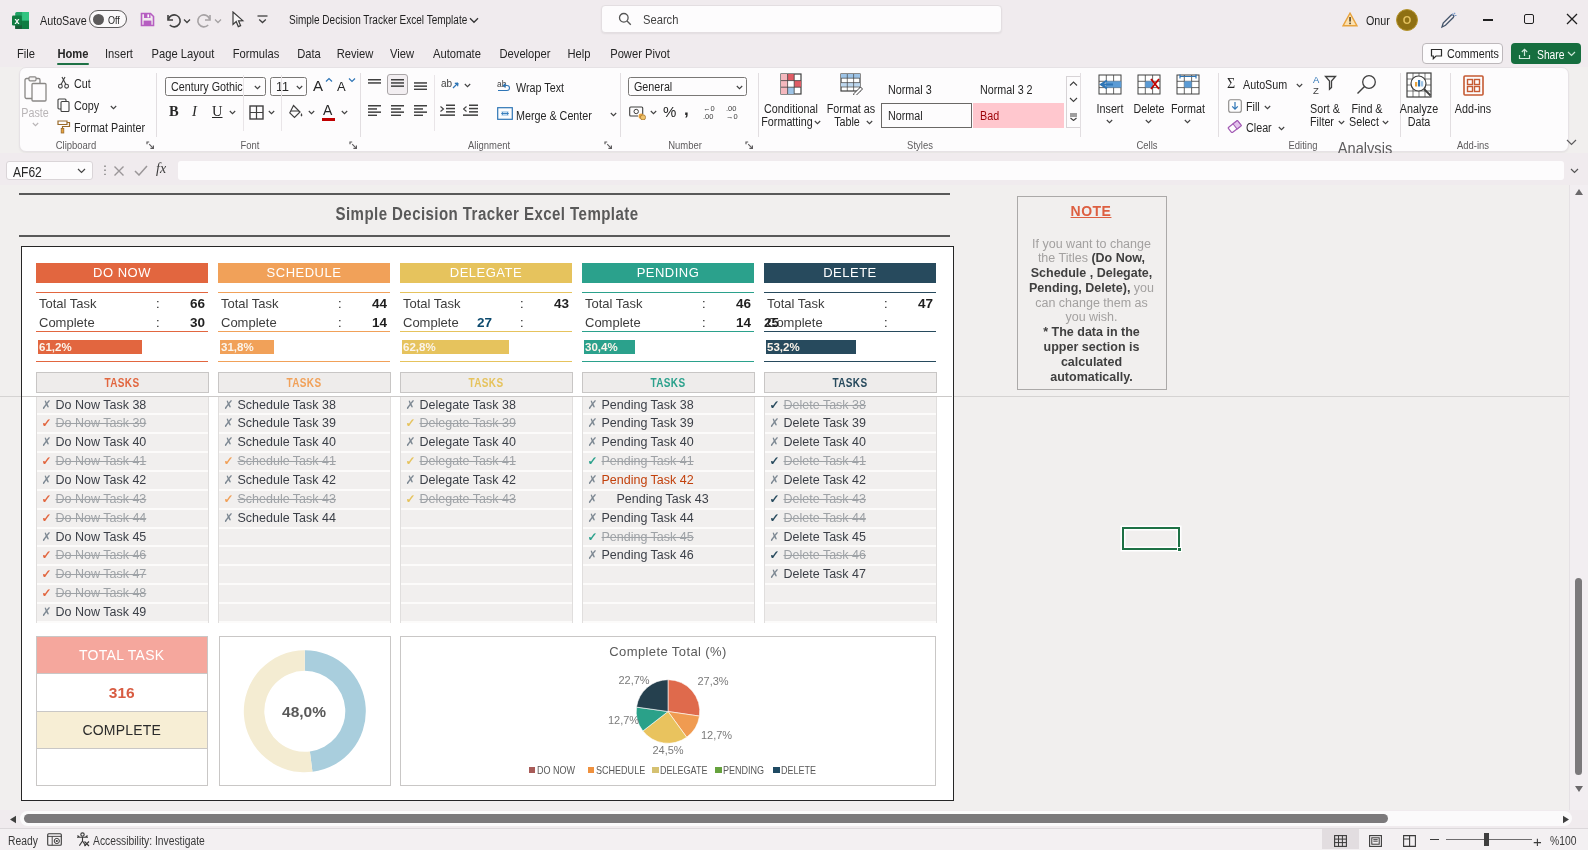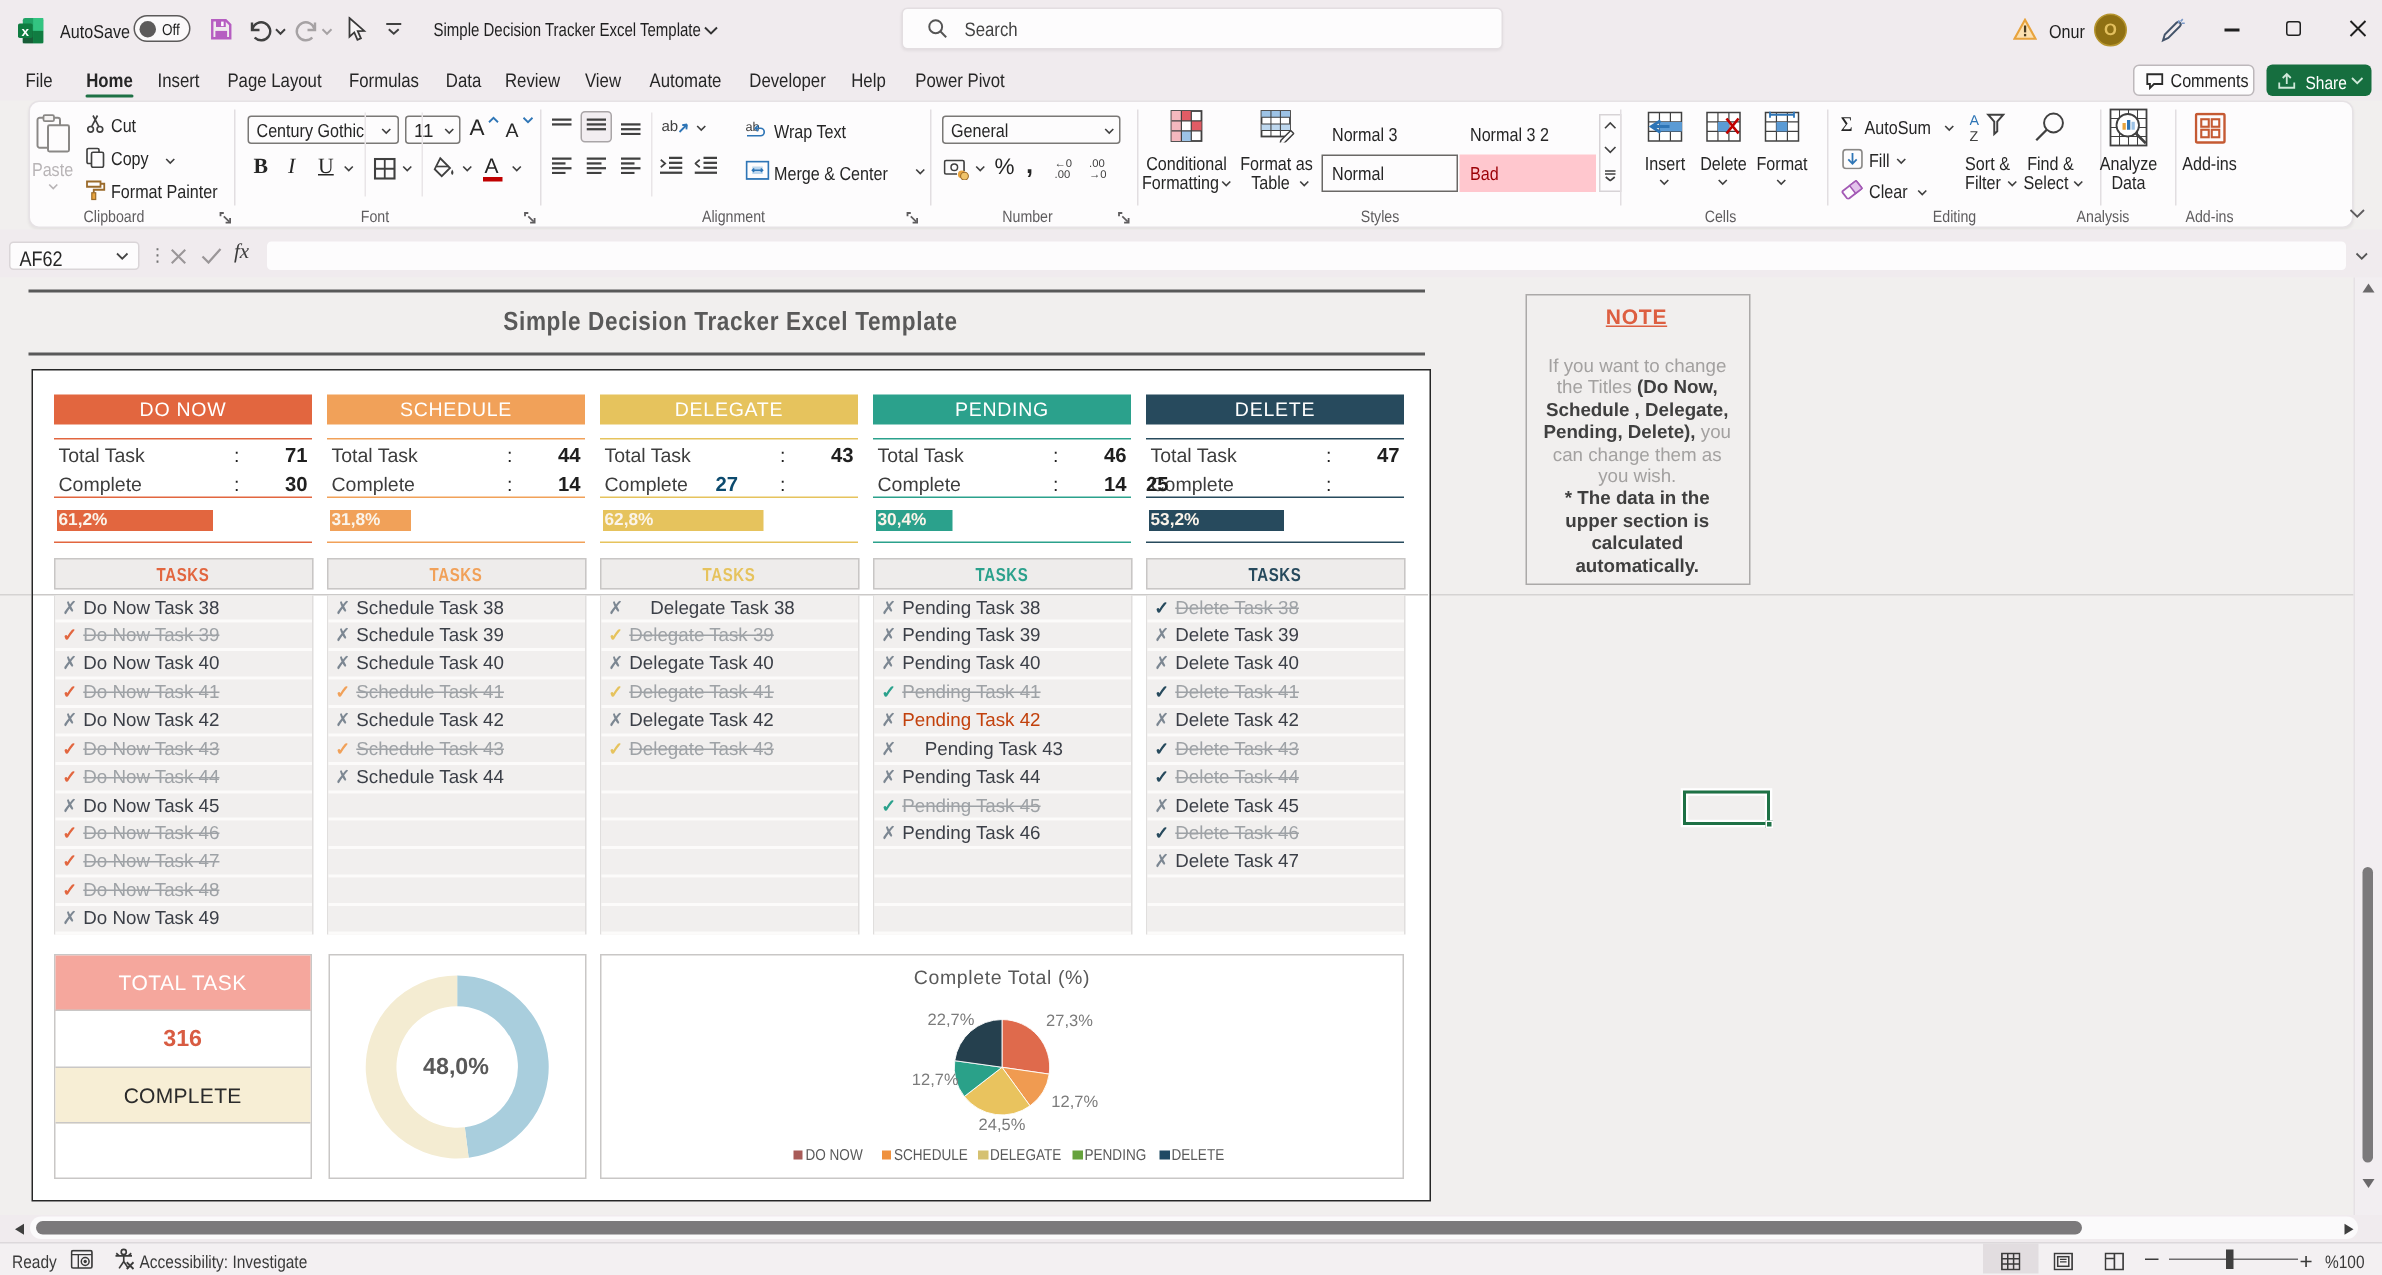--- a/index.html
+++ b/index.html
@@ -434,21 +434,21 @@
 <rect x="1" y="1" width="24" height="24" fill="#fff" stroke="#404040" stroke-width="1.2"></rect>
 <path d="M1 7 h24 M1 13 h24 M1 19 h24 M7 1 v24 M13 1 v24 M19 1 v24" stroke="#404040" stroke-width="0.7"></path>
 <circle cx="12.5" cy="11.5" r="7.5" fill="#fff" stroke="#404040" stroke-width="1.2"></circle>
 <rect x="9" y="10" width="2.2" height="4.5" fill="#E8A33D"></rect>
 <rect x="12" y="8" width="2.2" height="6.5" fill="#2E75B6"></rect>
 <rect x="15" y="9.2" width="2.2" height="5.3" fill="#9DC3E6"></rect>
 <path d="M18 17 L24.5 23.5" stroke="#404040" stroke-width="1.8"></path>
     </svg>
 <div class="a" style="left:1419px;top:101.5px;transform:translateX(-50%);font-size:12.5px;color:#262626"><span class="sc">Analyze</span></div>
 <div class="a" style="left:1419px;top:115px;transform:translateX(-50%);font-size:12.5px;color:#262626"><span class="sc">Data</span></div>
-<div class="a" style="left:1402px;top:138.5px;transform:translateX(-50%);font-size:11px;color:#5E5C5E"><span class="sc">Analysis</span></div>
+<div class="a" style="left:1365px;top:138.5px;transform:translateX(-50%);font-size:17px;color:#5E5C5E"><span class="sc">Analysis</span></div>
 <div class="a" style="left:1450px;top:73px;width:1px;height:64px;background:#E2DEE1"></div>
 <svg class="a" style="left:1463px;top:75px" width="21" height="21" viewBox="0 0 21 21">
 <rect x="1" y="1" width="19" height="19" rx="1" fill="none" stroke="#C55A33" stroke-width="1.6"></rect>
 <rect x="4.5" y="4.5" width="5" height="5" fill="none" stroke="#C55A33" stroke-width="1.4"></rect>
 <rect x="11.5" y="4.5" width="5" height="5" fill="none" stroke="#C55A33" stroke-width="1.4"></rect>
 <rect x="4.5" y="11.5" width="5" height="5" fill="none" stroke="#C55A33" stroke-width="1.4"></rect>
 <rect x="11.5" y="11.5" width="5" height="5" fill="none" stroke="#C55A33" stroke-width="1.4"></rect>
 </svg>
 <div class="a" style="left:1473px;top:101.5px;transform:translateX(-50%);font-size:12.5px;color:#262626"><span class="sc">Add-ins</span></div>
 <div class="a" style="left:1473px;top:138.5px;transform:translateX(-50%);font-size:11px;color:#5E5C5E"><span class="sc">Add-ins</span></div>
@@ -478,21 +478,21 @@
 <div class="a" style="left:19px;top:234.5px;width:931px;height:2px;background:#595959"></div>
 <div class="a" style="left:487px;top:204px;transform:translateX(-50%);font-size:17.5px;font-weight:bold;color:#595959;letter-spacing:0.5px;white-space:nowrap"><span class="sc">Simple Decision Tracker Excel Template</span></div>
 <div class="a" style="left:0;top:396px;width:21px;height:1px;background:#D5D3D2"></div>
 <div class="a" style="left:954px;top:396px;width:623px;height:1px;background:#D5D3D2"></div>
 <div class="a" style="left:20.5px;top:245.5px;width:933.5px;height:555px;background:#fff;border:1.6px solid #262626"></div>
 <div class="a" style="left:22px;top:395.8px;width:930px;height:1.1px;background:#CBC9C8"></div>
 <div class="a" style="left:36px;top:263px;width:172px;height:19.5px;background:#E2663F;color:#fff;font-size:13px;letter-spacing:0.5px;text-align:center;line-height:20px">DO NOW</div>
 <div class="a" style="left:36px;top:292.2px;width:172px;height:1.2px;background:#E2663F"></div>
 <div class="a" style="left:39px;top:295.5px;font-size:13px;color:#3d3d3d">Total Task</div>
 <div class="a" style="left:156px;top:295.5px;font-size:13px;color:#1f1f1f">:</div>
-<div class="a" style="left:36px;top:295.5px;width:169px;text-align:right;font-size:13.5px;font-weight:bold;color:#1f1f1f">71</div>
+<div class="a" style="left:36px;top:295.5px;width:169px;text-align:right;font-size:13.5px;font-weight:bold;color:#1f1f1f">66</div>
 <div class="a" style="left:39px;top:314.5px;font-size:13px;color:#3d3d3d">Complete</div>
 <div class="a" style="left:156px;top:314.5px;font-size:13px;color:#1f1f1f">:</div>
 <div class="a" style="left:36px;top:314.5px;width:169px;text-align:right;font-size:13.5px;font-weight:bold;color:#1f1f1f">30</div>
 <div class="a" style="left:36px;top:331px;width:172px;height:1.2px;background:#E2663F"></div>
 <div class="a" style="left:37.5px;top:339.5px;width:104.3px;height:14.5px;background:#E2663F"></div>
 <div class="a" style="left:39px;top:341px;font-size:11.5px;font-weight:bold;color:#FBF4EA">61,2%</div>
 <div class="a" style="left:36px;top:361px;width:172px;height:1.2px;background:#E2663F"></div>
 <div class="a" style="left:35.5px;top:371.5px;width:173px;height:21px;background:#EEECEB;border:1px solid #C8C6C5;color:#E2663F;font-weight:bold;font-size:12.5px;letter-spacing:0.5px;text-align:center;line-height:20px"><span class="ck">TASKS</span></div>
 <div class="a" style="left:35.5px;top:396.5px;width:173px;height:226.5px;border-left:1px solid #E0DEDD;border-right:1px solid #E0DEDD">
       <div style="height:18.87px;background:#F1EFEE;border-bottom:2.2px solid #FCFBFA;font-size:12.5px;line-height:17.5px;white-space:nowrap"><span style="display:inline-block;width:13px;margin-left:5px;font-size:12px"><span style="color:#7C8792">✗</span></span><span style="margin-left:1px"><span style="color:#3B3F47">Do Now Task 38</span></span></div>
@@ -542,21 +542,21 @@
 <div class="a" style="left:400px;top:295.5px;width:169px;text-align:right;font-size:13.5px;font-weight:bold;color:#1f1f1f">43</div>
 <div class="a" style="left:403px;top:314.5px;font-size:13px;color:#3d3d3d">Complete</div>
 <div class="a" style="left:520px;top:314.5px;font-size:13px;color:#1f1f1f">:</div>
 <div class="a" style="left:400px;top:314.5px;width:169px;text-align:center;font-size:13.5px;font-weight:bold;color:#0c4a6e">27</div>
 <div class="a" style="left:400px;top:331px;width:172px;height:1.2px;background:#E6C35D"></div>
 <div class="a" style="left:401.5px;top:339.5px;width:107.1px;height:14.5px;background:#E6C35D"></div>
 <div class="a" style="left:403px;top:341px;font-size:11.5px;font-weight:bold;color:#FBF4EA">62,8%</div>
 <div class="a" style="left:400px;top:361px;width:172px;height:1.2px;background:#E6C35D"></div>
 <div class="a" style="left:399.5px;top:371.5px;width:173px;height:21px;background:#EEECEB;border:1px solid #C8C6C5;color:#E6C35D;font-weight:bold;font-size:12.5px;letter-spacing:0.5px;text-align:center;line-height:20px"><span class="ck">TASKS</span></div>
 <div class="a" style="left:399.5px;top:396.5px;width:173px;height:226.5px;border-left:1px solid #E0DEDD;border-right:1px solid #E0DEDD">
-      <div style="height:18.87px;background:#F1EFEE;border-bottom:2.2px solid #FCFBFA;font-size:12.5px;line-height:17.5px;white-space:nowrap"><span style="display:inline-block;width:13px;margin-left:5px;font-size:12px"><span style="color:#7C8792">✗</span></span><span style="margin-left:15px"><span style="color:#3B3F47">Delegate Task 38</span></span></div>
+      <div style="height:18.87px;background:#F1EFEE;border-bottom:2.2px solid #FCFBFA;font-size:12.5px;line-height:17.5px;white-space:nowrap"><span style="display:inline-block;width:13px;margin-left:5px;font-size:12px"><span style="color:#7C8792">✗</span></span><span style="margin-left:1px"><span style="color:#3B3F47">Delegate Task 38</span></span></div>
       <div style="height:18.87px;background:#F1EFEE;border-bottom:2.2px solid #FCFBFA;font-size:12.5px;line-height:17.5px;white-space:nowrap"><span style="display:inline-block;width:13px;margin-left:5px;font-size:12px"><span style="color:#E6C35D;font-weight:bold">✓</span></span><span style="margin-left:1px"><span style="color:#9EA2A6;text-decoration:line-through">Delegate Task 39</span></span></div>
       <div style="height:18.87px;background:#F1EFEE;border-bottom:2.2px solid #FCFBFA;font-size:12.5px;line-height:17.5px;white-space:nowrap"><span style="display:inline-block;width:13px;margin-left:5px;font-size:12px"><span style="color:#7C8792">✗</span></span><span style="margin-left:1px"><span style="color:#3B3F47">Delegate Task 40</span></span></div>
       <div style="height:18.87px;background:#F1EFEE;border-bottom:2.2px solid #FCFBFA;font-size:12.5px;line-height:17.5px;white-space:nowrap"><span style="display:inline-block;width:13px;margin-left:5px;font-size:12px"><span style="color:#E6C35D;font-weight:bold">✓</span></span><span style="margin-left:1px"><span style="color:#9EA2A6;text-decoration:line-through">Delegate Task 41</span></span></div>
       <div style="height:18.87px;background:#F1EFEE;border-bottom:2.2px solid #FCFBFA;font-size:12.5px;line-height:17.5px;white-space:nowrap"><span style="display:inline-block;width:13px;margin-left:5px;font-size:12px"><span style="color:#7C8792">✗</span></span><span style="margin-left:1px"><span style="color:#3B3F47">Delegate Task 42</span></span></div>
       <div style="height:18.87px;background:#F1EFEE;border-bottom:2.2px solid #FCFBFA;font-size:12.5px;line-height:17.5px;white-space:nowrap"><span style="display:inline-block;width:13px;margin-left:5px;font-size:12px"><span style="color:#E6C35D;font-weight:bold">✓</span></span><span style="margin-left:1px"><span style="color:#9EA2A6;text-decoration:line-through">Delegate Task 43</span></span></div>
       <div style="height:18.87px;background:#F1EFEE;border-bottom:2.2px solid #FCFBFA;font-size:12.5px;line-height:17.5px;white-space:nowrap"><span style="display:inline-block;width:13px;margin-left:5px;font-size:12px"></span><span style="margin-left:1px"></span></div>
       <div style="height:18.87px;background:#F1EFEE;border-bottom:2.2px solid #FCFBFA;font-size:12.5px;line-height:17.5px;white-space:nowrap"><span style="display:inline-block;width:13px;margin-left:5px;font-size:12px"></span><span style="margin-left:1px"></span></div>
       <div style="height:18.87px;background:#F1EFEE;border-bottom:2.2px solid #FCFBFA;font-size:12.5px;line-height:17.5px;white-space:nowrap"><span style="display:inline-block;width:13px;margin-left:5px;font-size:12px"></span><span style="margin-left:1px"></span></div>
       <div style="height:18.87px;background:#F1EFEE;border-bottom:2.2px solid #FCFBFA;font-size:12.5px;line-height:17.5px;white-space:nowrap"><span style="display:inline-block;width:13px;margin-left:5px;font-size:12px"></span><span style="margin-left:1px"></span></div>
       <div style="height:18.87px;background:#F1EFEE;border-bottom:2.2px solid #FCFBFA;font-size:12.5px;line-height:17.5px;white-space:nowrap"><span style="display:inline-block;width:13px;margin-left:5px;font-size:12px"></span><span style="margin-left:1px"></span></div>

